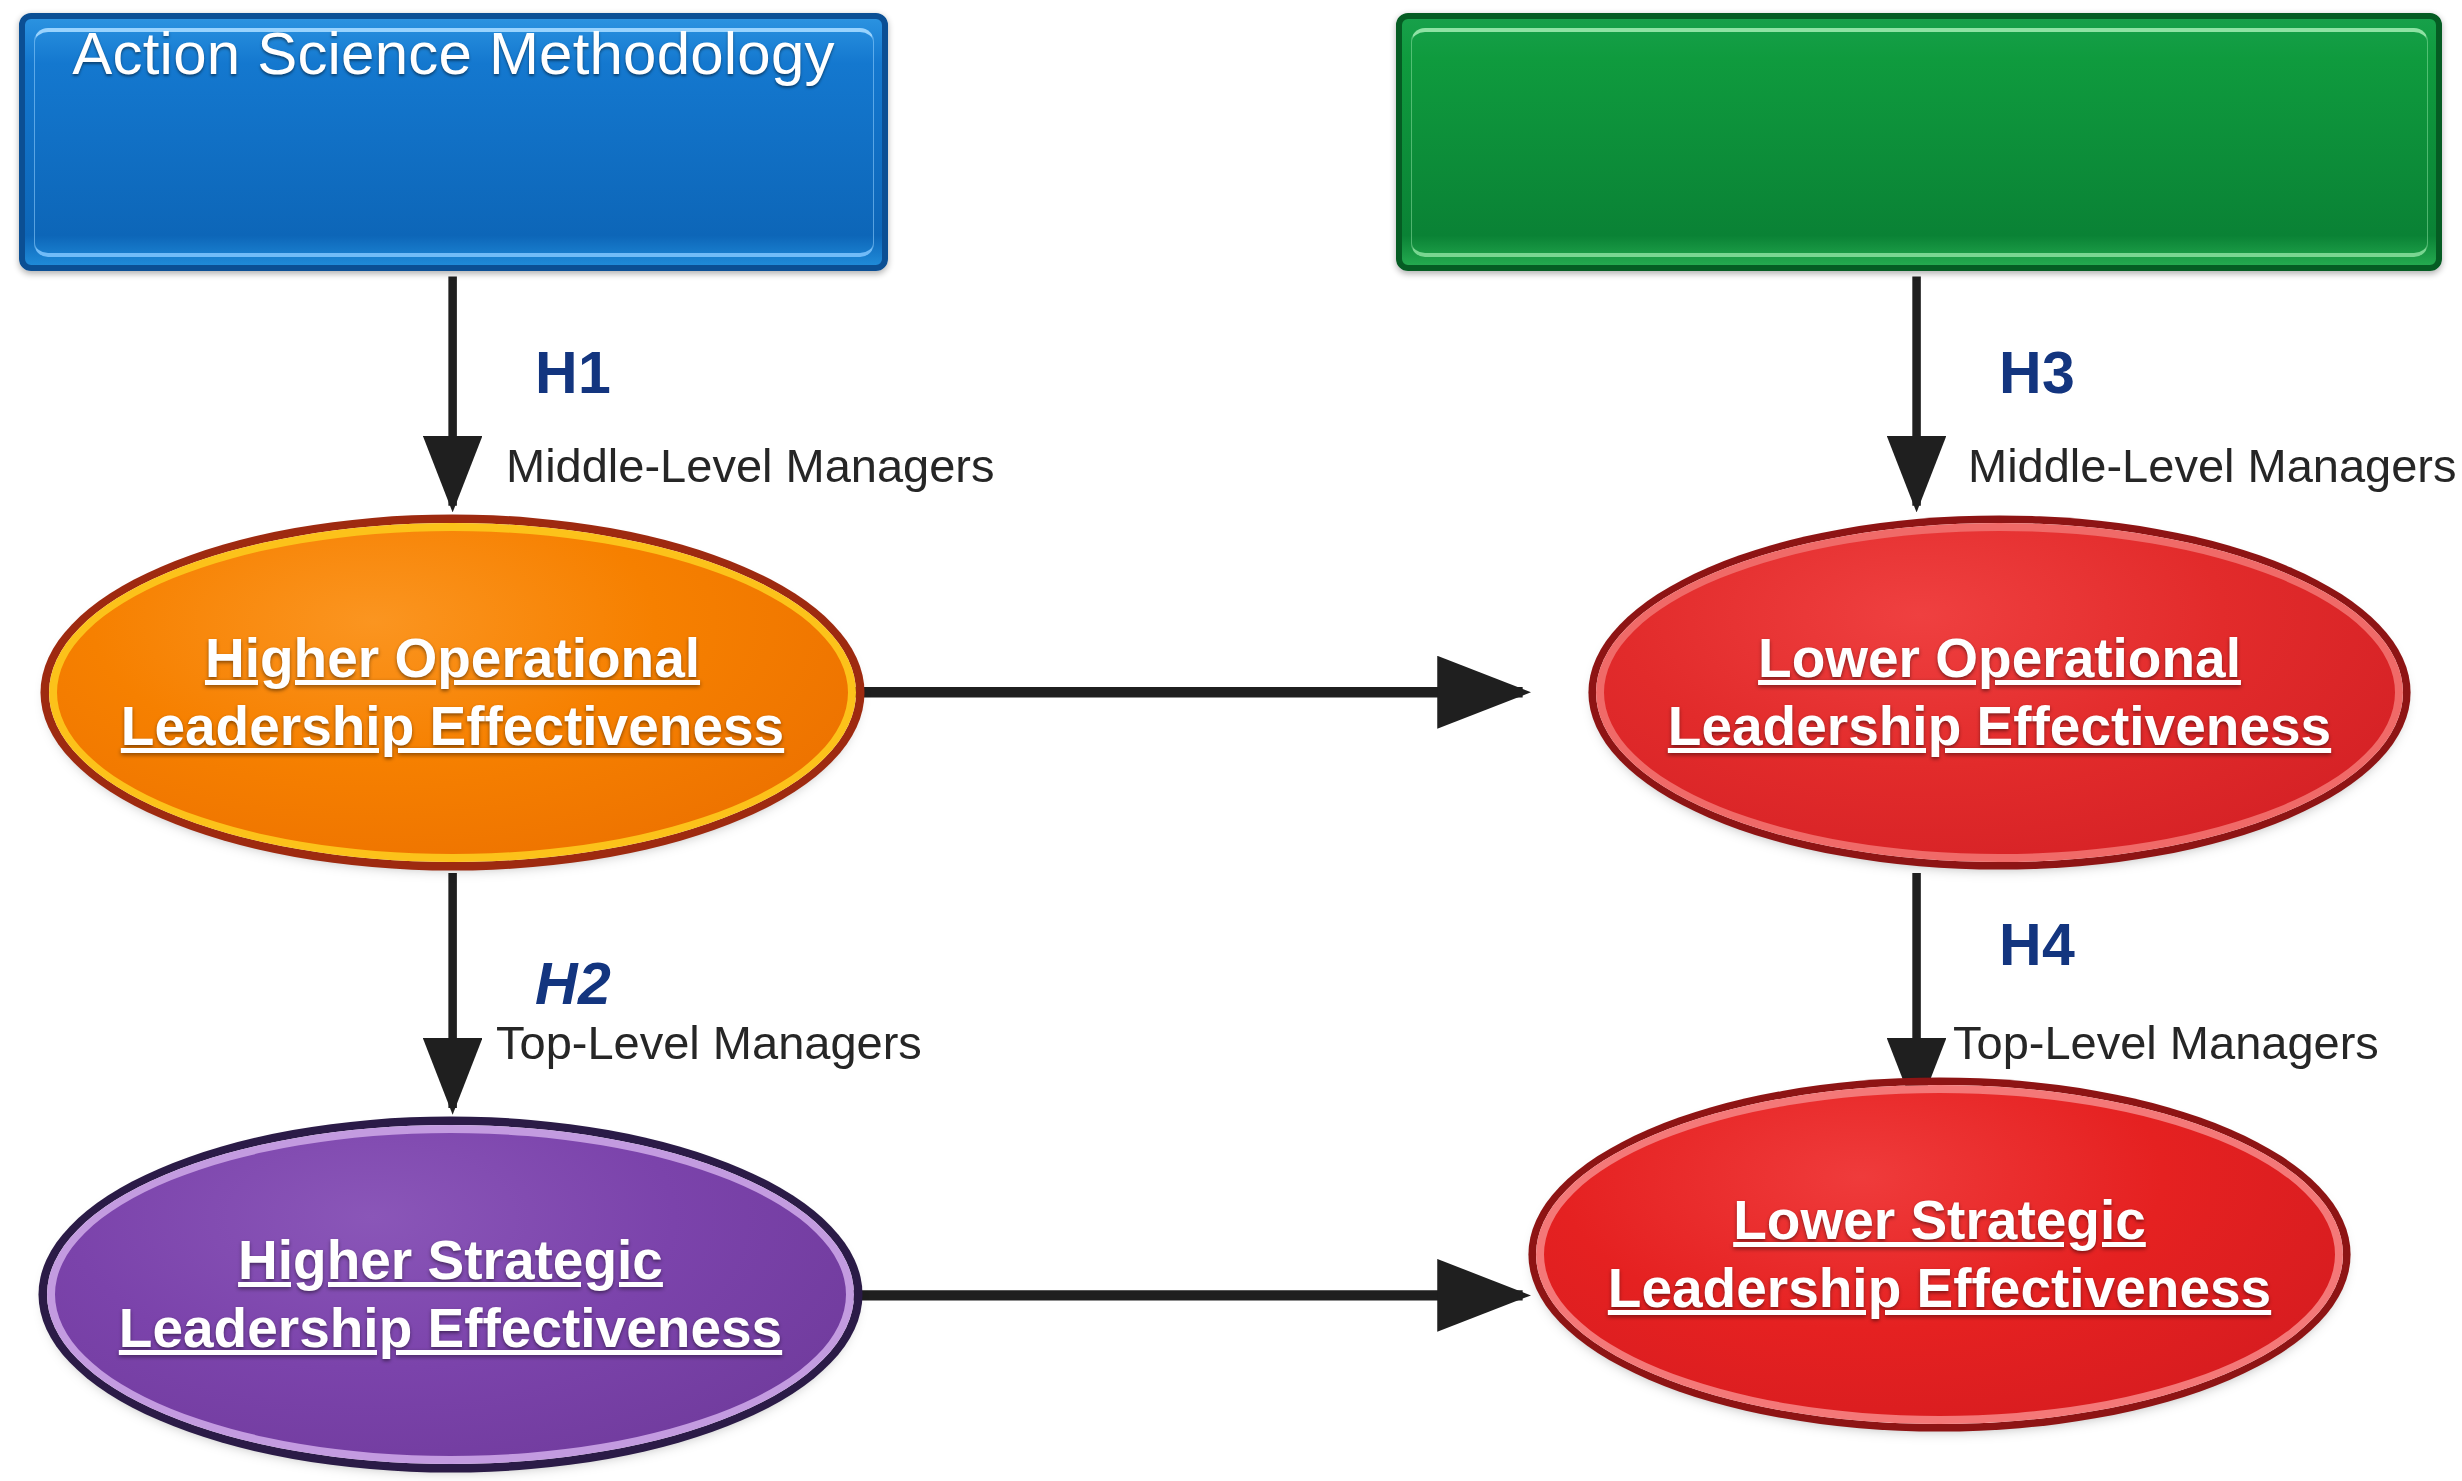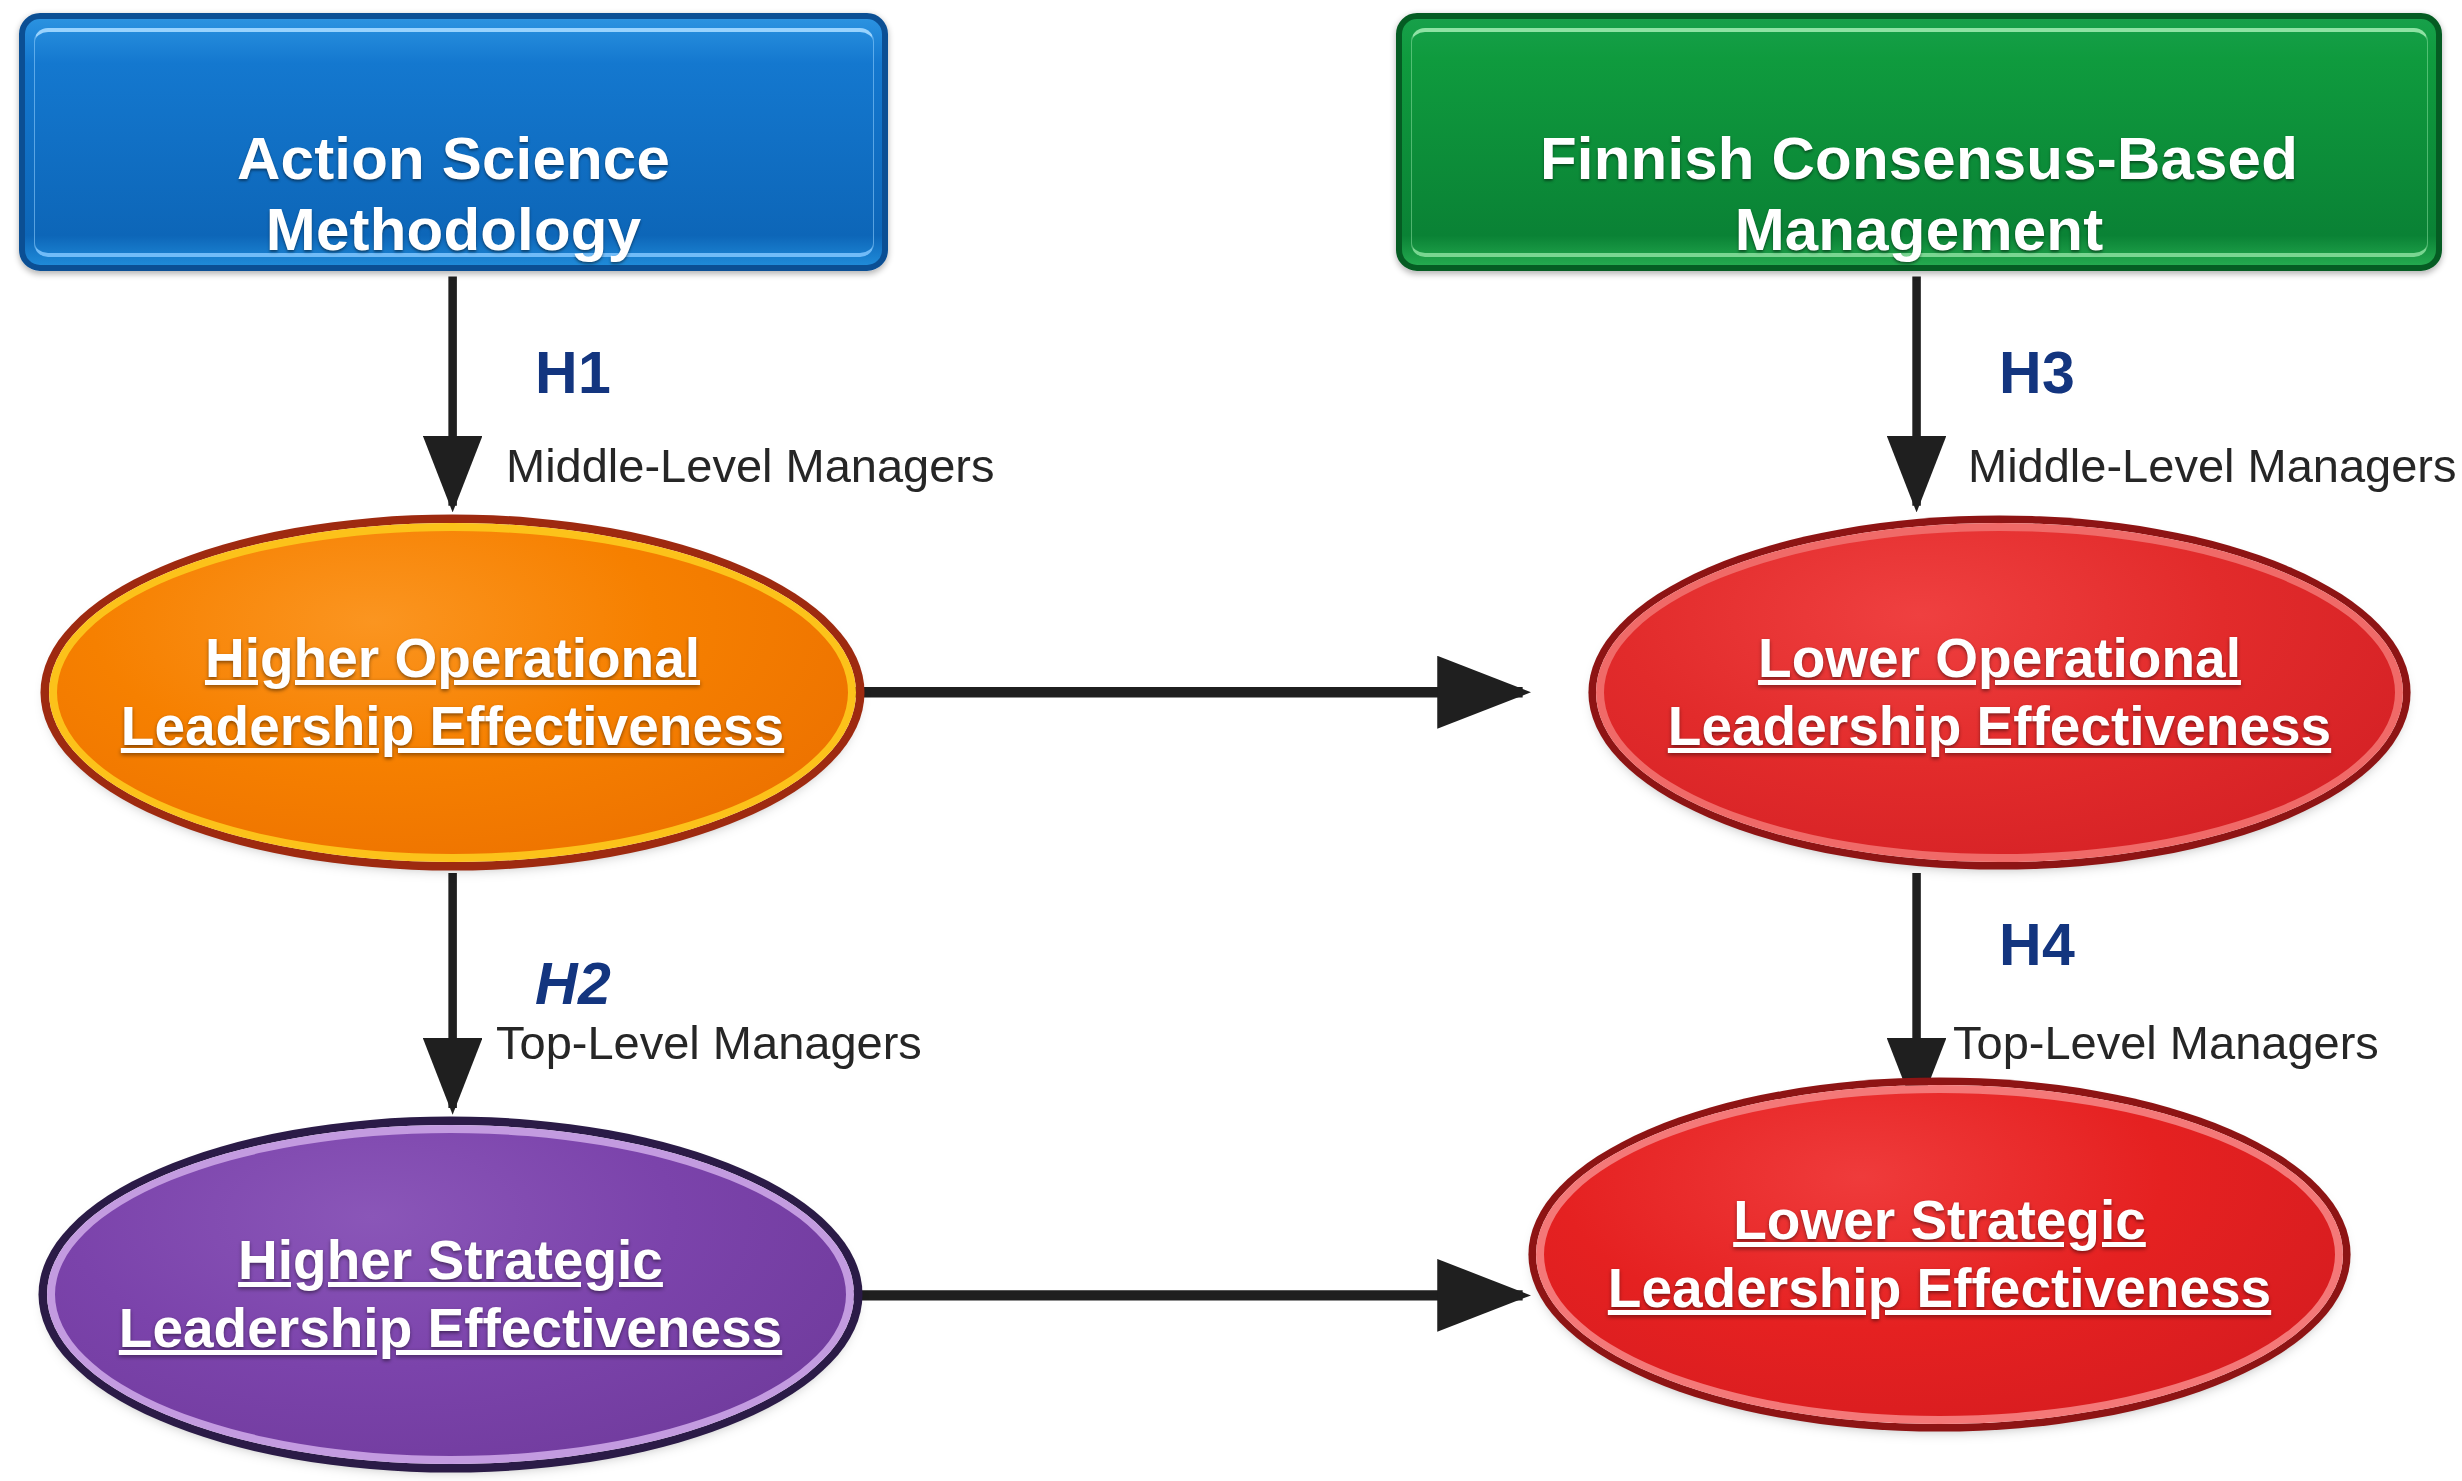--- a/index.html
+++ b/index.html
@@ -15,27 +15,27 @@
     width: 2462px;
     height: 1481px;
     background: #ffffff;
     overflow: hidden;
   }
 
   
   .srcbox {
     position: absolute;
     box-sizing: border-box;
-    border-radius: 21px;
+    border-radius: 12px;
     display: flex;
-    align-items: flex-end;
+    align-items: flex-start;
     justify-content: center;
     text-align: center;
     color: #ffffff;
-    font-weight: bold;
+    font-weight: normal;
     line-height: 1.18;
     letter-spacing: 0.2px;
     text-shadow: 0 1.9px 2.8px rgba(0,0,0,0.45);
   }
   .srcbox .inner {
     position: absolute;
     inset: 8.5px;
     border-radius: 14px;
     pointer-events: none;
   }
@@ -185,22 +185,20 @@
   </svg>
 
   <div class="srcbox" id="box-action">
     <span class="inner"></span>
     <span class="label">Action Science
 Methodology</span>
   </div>
 
   <div class="srcbox" id="box-finnish">
     <span class="inner"></span>
-    <span class="label">Finnish Consensus-Based
-Management</span>
   </div>
 
   <div class="ellipse" id="ell-higher-op">
     <span class="label">Higher Operational
 Leadership Effectiveness</span>
   </div>
 
   <div class="ellipse" id="ell-lower-op">
     <span class="label">Lower Operational
 Leadership Effectiveness</span>

